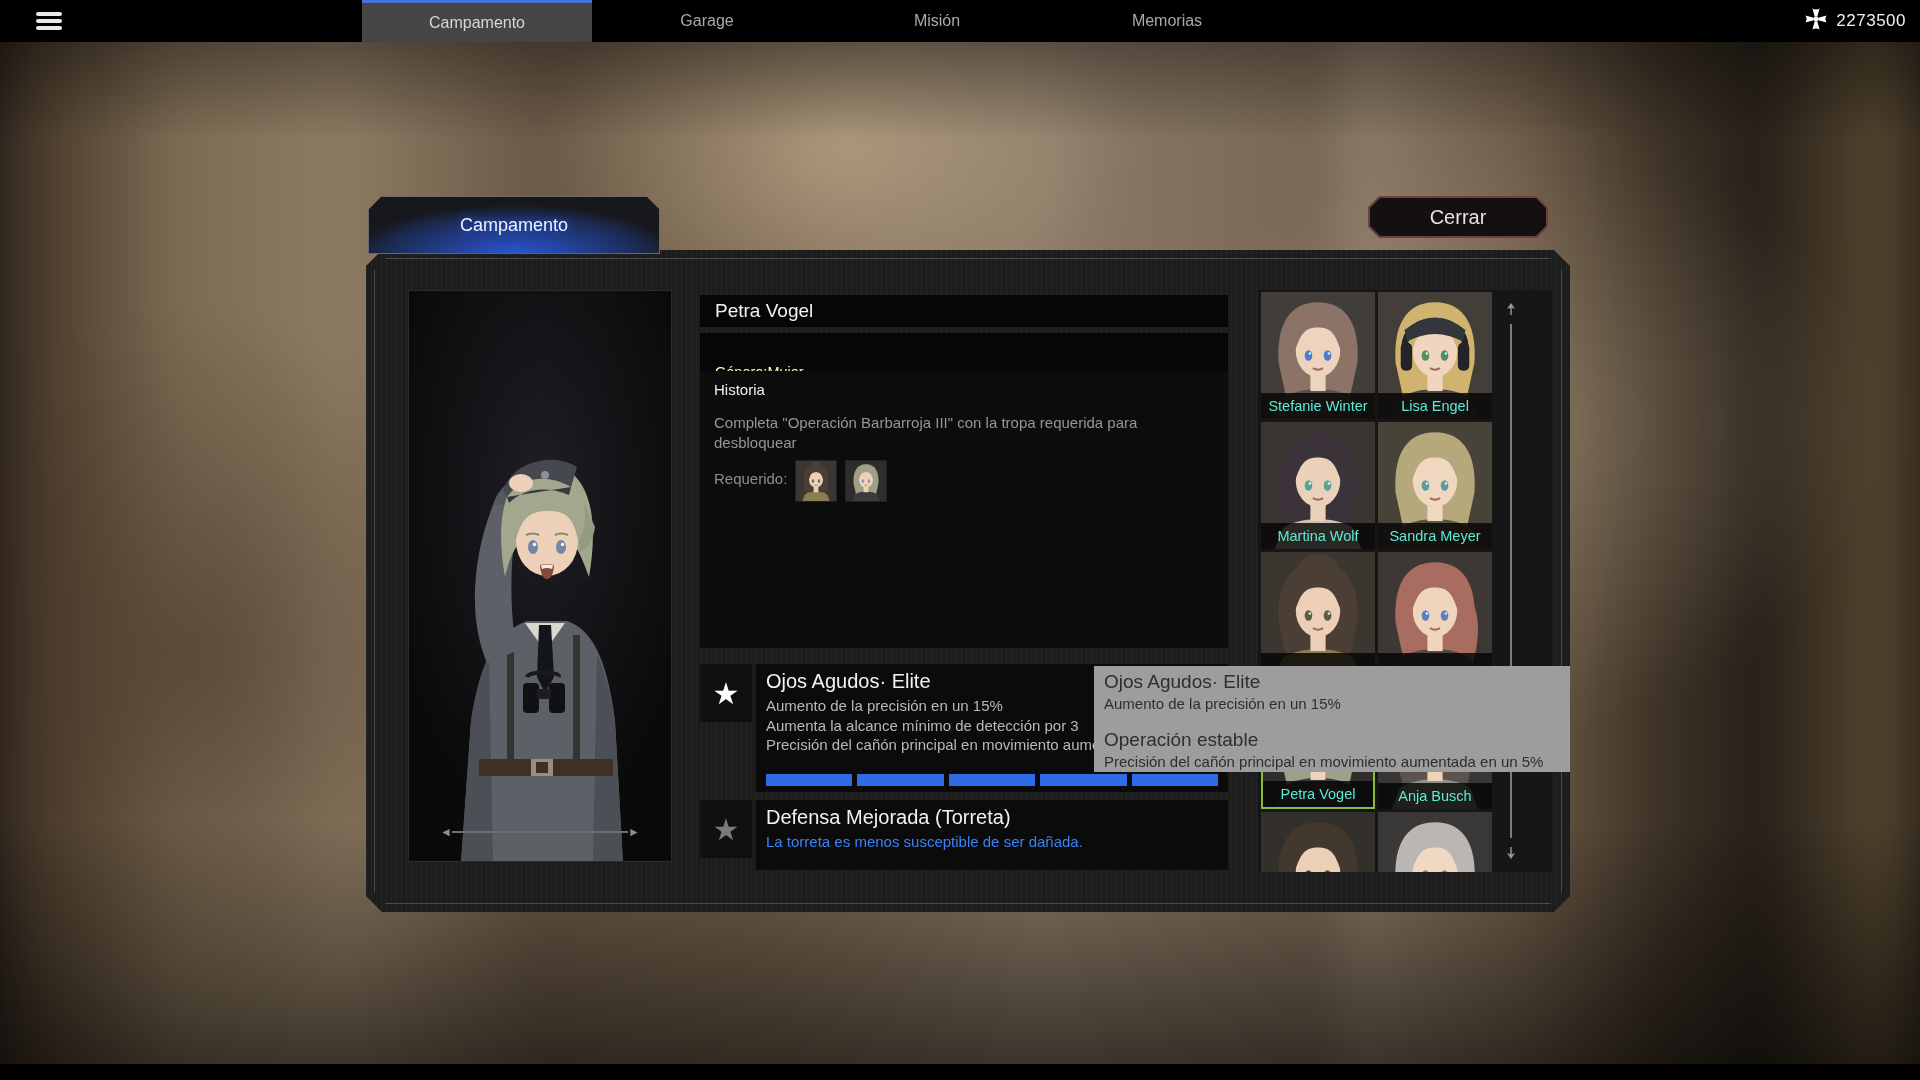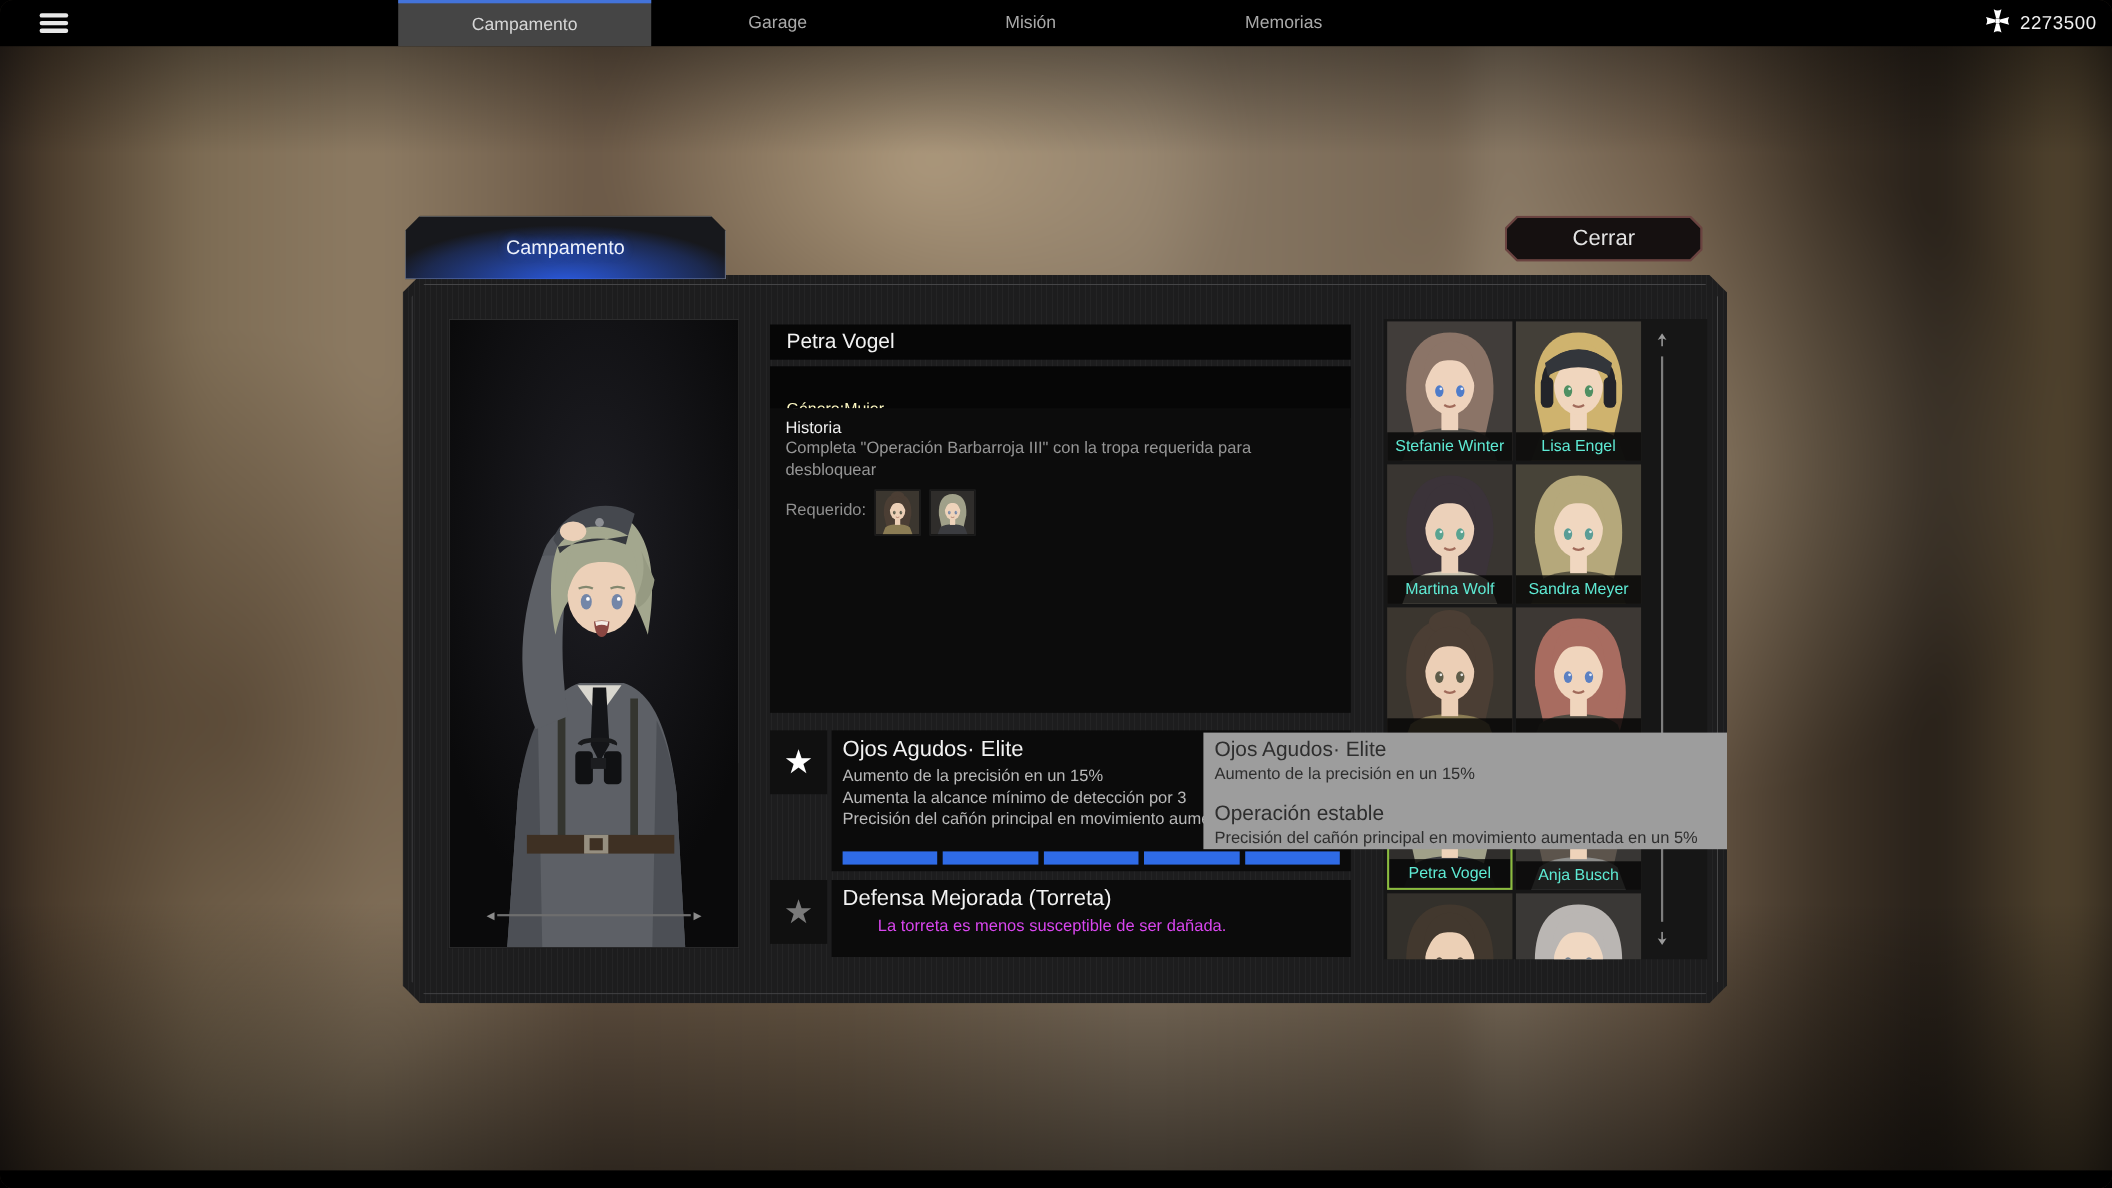--- a/index.html
+++ b/index.html
@@ -65,34 +65,34 @@
   .pose-slider .line{flex:1;height:2px;background:#6e6e6e;}
   .pose-slider .arr{color:#8c8c8c;font-size:12px;line-height:12px;}
 
   
   .bar{position:absolute;left:334px;width:528px;background:#060606;box-sizing:border-box;}
   .name-bar{top:45px;height:32px;display:flex;align-items:center;padding-left:15px;
       font-size:19px;color:#f2f2f2;}
   .gender-bar{top:83px;height:47px;display:flex;align-items:flex-end;padding-left:15px;
       font-size:14.5px;color:#fef9c3;}
   .history{top:121px;height:277px;background:#0c0c0c;padding:10px 14px;}
-  .history .h-title{font-size:15px;color:#f0f0f0;margin-bottom:0;}
+  .history .h-title{font-size:15px;color:#f0f0f0;margin-bottom:15px;}
   .history .h-body{font-size:15px;color:#969696;line-height:1.35;width:480px;}
   .req-row{display:flex;align-items:flex-start;gap:8px;margin-top:6px;}
   .req-label{font-size:15px;color:#8f8f8f;padding-top:10px;}
   .req-thumb{width:40px;height:40px;overflow:hidden;border:1px solid #222;}
 
   .skill-star{position:absolute;left:334px;width:52px;height:58px;background:#101010;
       display:flex;align-items:center;justify-content:center;font-size:30px;}
   .skill-star.on{color:#ffffff;}
   .skill-star.off{color:#7a7a7a;}
   .skill-box{position:absolute;left:390px;width:472px;background:#0b0b0b;padding:6px 10px;box-sizing:border-box;}
   .skill-title{font-size:20px;color:#f2f2f2;margin-bottom:3px;}
   .skill-line{font-size:15px;color:#b9b9b9;line-height:1.3;}
-  .skill-line.dim{color:#d946ef;margin-left:32px;}
+  .skill-line.dim{color:#3b82f6;}
   .seg-row{position:absolute;left:10px;right:10px;bottom:6px;display:flex;gap:5px;}
   .seg{height:12px;flex:1;background:#222;}
   .seg.fill{background:#2f6be6;}
 
   
   .roster{position:absolute;left:892px;top:40px;width:294px;height:582px;background:#161616;overflow:hidden;}
   .roster-grid{position:absolute;left:3px;top:2px;display:grid;grid-template-columns:114px 114px;
       grid-auto-rows:127px;gap:3px;}
   .cell{position:relative;background:#262422;overflow:hidden;cursor:pointer;box-sizing:border-box;}
   .cell.selected{border:2px solid #8bbc3f;}

